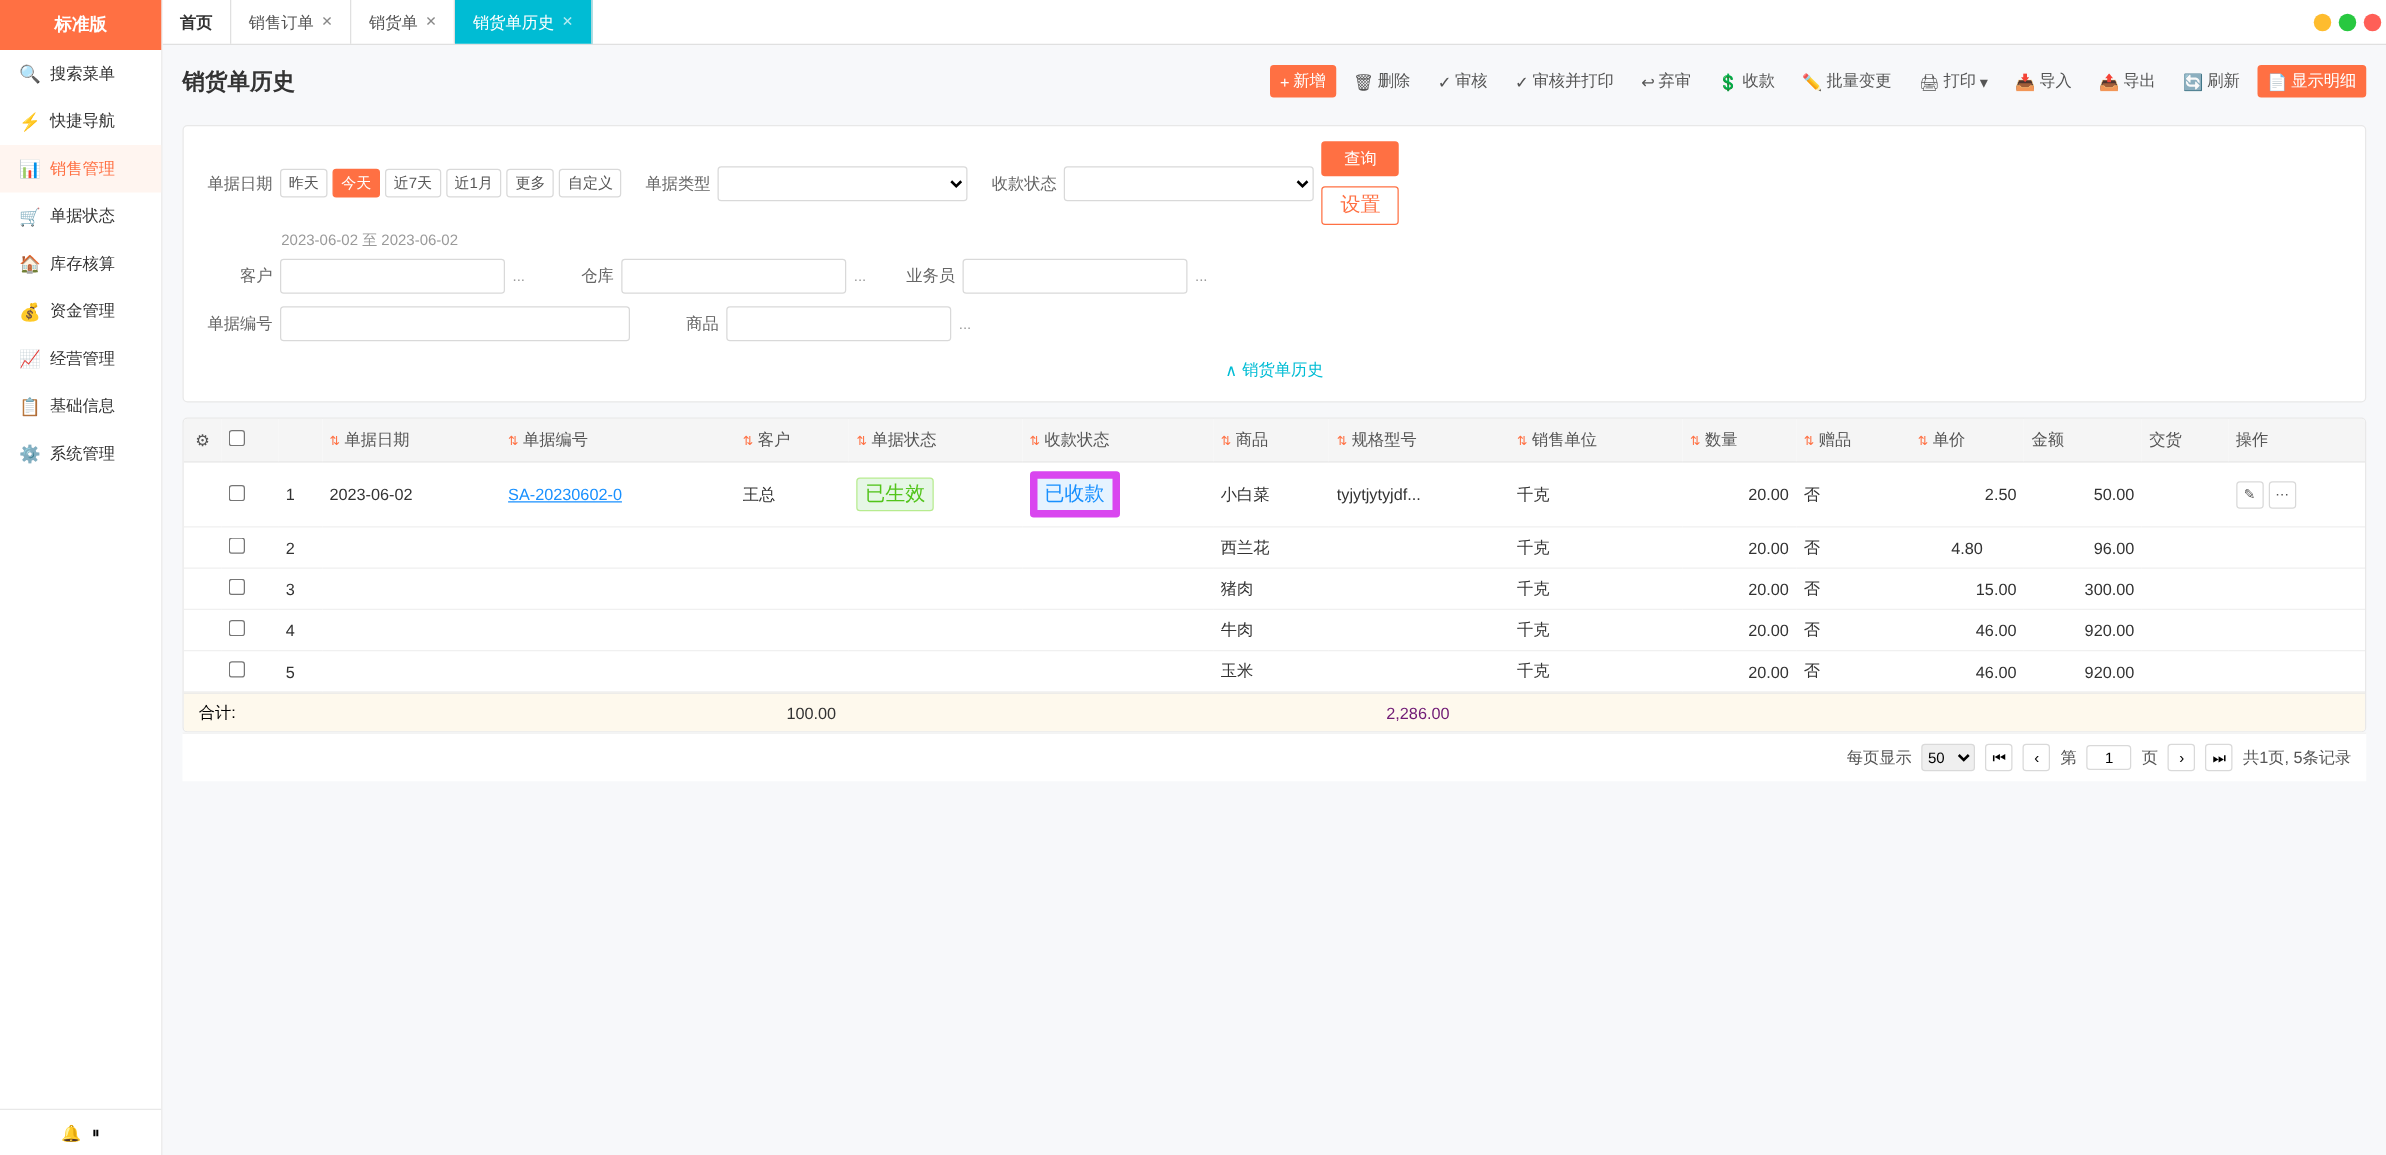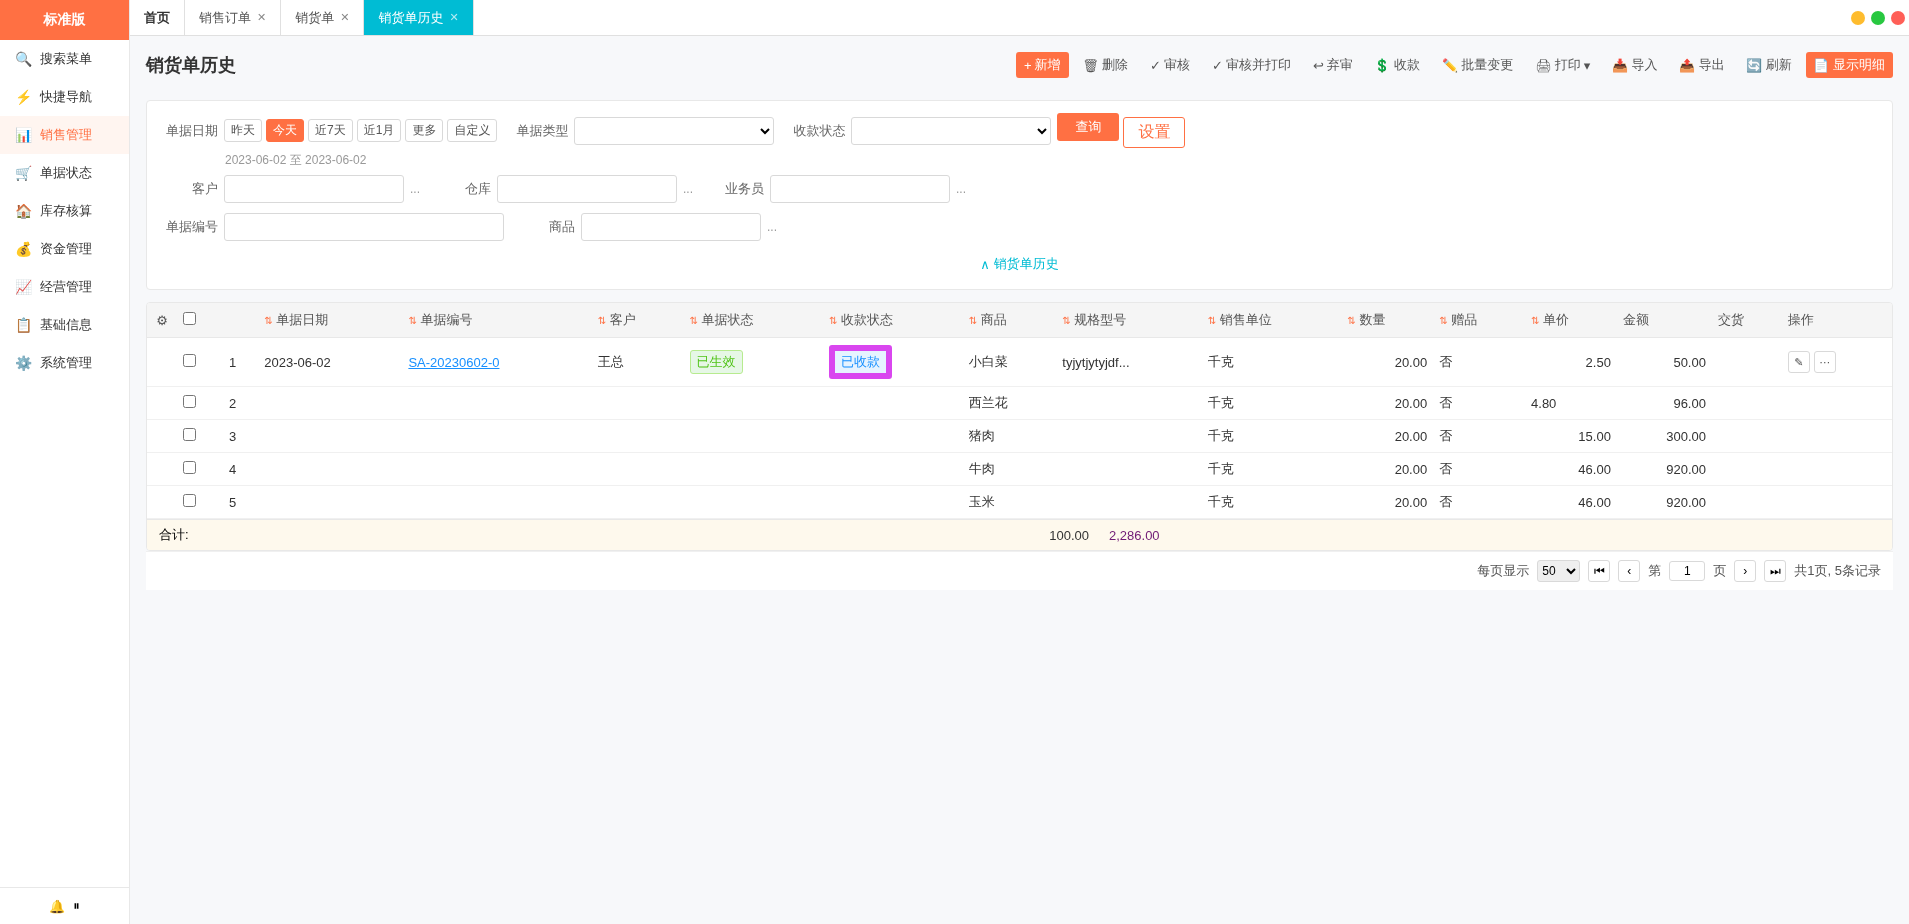--- a/index.html
+++ b/index.html
@@ -249,21 +249,21 @@
     tbody tr { border-bottom: 1px solid #f0f0f0; }
     tbody td {
       padding: 7px 6px;
       color: #333;
       white-space: nowrap;
     }
     .badge {
       display: inline-block;
       padding: 2px 6px;
       border-radius: 3px;
-      font-size: 13px;
+      font-size: 16px;
     }
     .badge-active { background: #e6f7e6; color: #52c41a; border: 1px solid #b7eb8f; }
     .badge-paid { background: #e6f3ff; color: #1890ff; border: 6px solid #d946ef; }
     .link-text { color: #1890ff; cursor: pointer; text-decoration: underline; }
     .action-btns { display: flex; gap: 4px; }
     .action-btn {
       width: 22px; height: 22px;
       border: 1px solid #d9d9d9;
       border-radius: 3px;
       background: #fff;
@@ -282,21 +282,21 @@
     .table-footer {
       background: #fef9ed;
       border-top: 1px solid #e8e8e8;
       padding: 6px 12px;
       display: flex;
       align-items: center;
       font-size: 12px;
       color: #555;
     }
     .total-label { color: #000000; min-width: 50px; }
-    .total-qty { min-width: 900px; text-align: right; padding-right: 20px; color: #333; }
+    .total-qty { min-width: 900px; text-align: center; padding-right: 20px; color: #333; }
     .total-amount { color: #701a75; }
 
     .pagination-bar {
       display: flex;
       align-items: center;
       justify-content: flex-end;
       padding: 8px 12px;
       gap: 8px;
       font-size: 12px;
       color: #555;
@@ -353,21 +353,21 @@
       border: 1px solid #ff7043;
       border-radius: 3px;
       padding: 4px 14px;
       cursor: pointer;
       font-size: 16px;
       margin-top: 4px;
     }
 
     .filter-right {
       display: flex;
-      flex-direction: row;
+      flex-direction: column;
       align-items: flex-start;
       gap: 4px;
     }
   </style>
 </head>
 <body>
 
 <div class="sidebar">
   <div class="sidebar-logo">标准版</div>
 
@@ -663,21 +663,21 @@
     <td></td>
     <td></td>
     <td></td>
     <td></td>
     <td></td>
     <td>西兰花</td>
     <td></td>
     <td>千克</td>
     <td style="text-align:right;">20.00</td>
     <td>否</td>
-    <td style="text-align:left;margin-top:32px;">4.80</td>
+    <td style="text-align:center;margin-top:32px;">4.80</td>
     <td style="text-align:right;">96.00</td>
     <td></td>
     <td>
       
     </td>
   </tr>
             <tr>
     <td></td>
     <td><input type="checkbox" style=""></td>
     <td>3</td>

